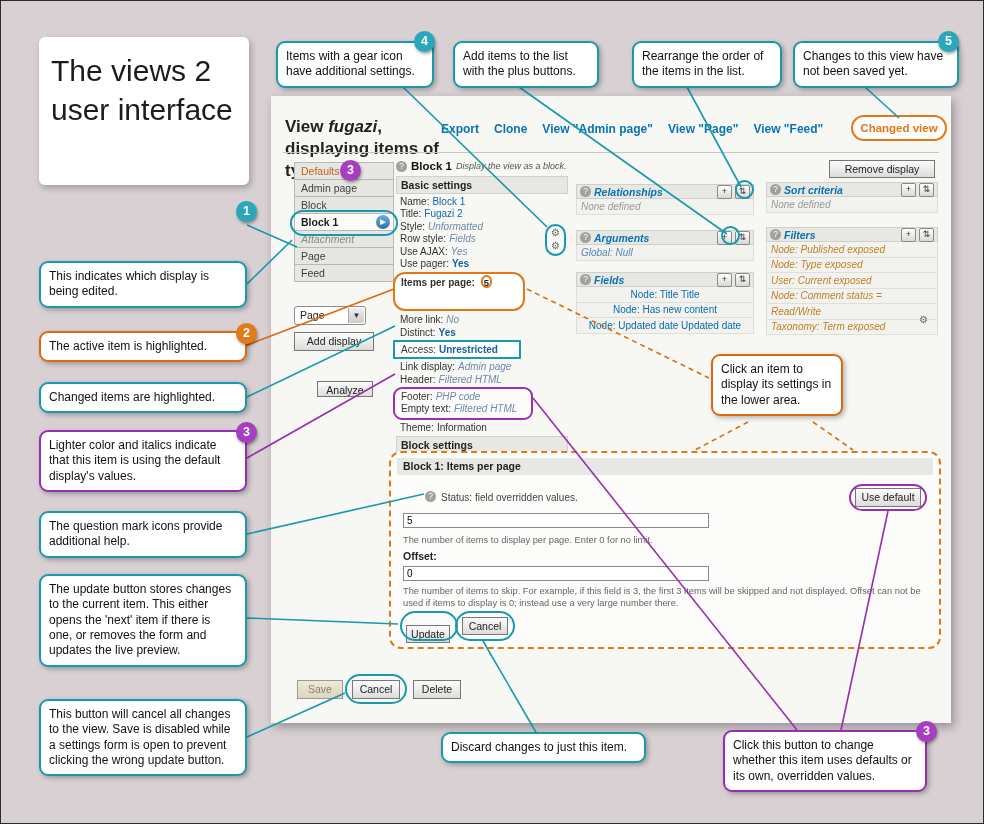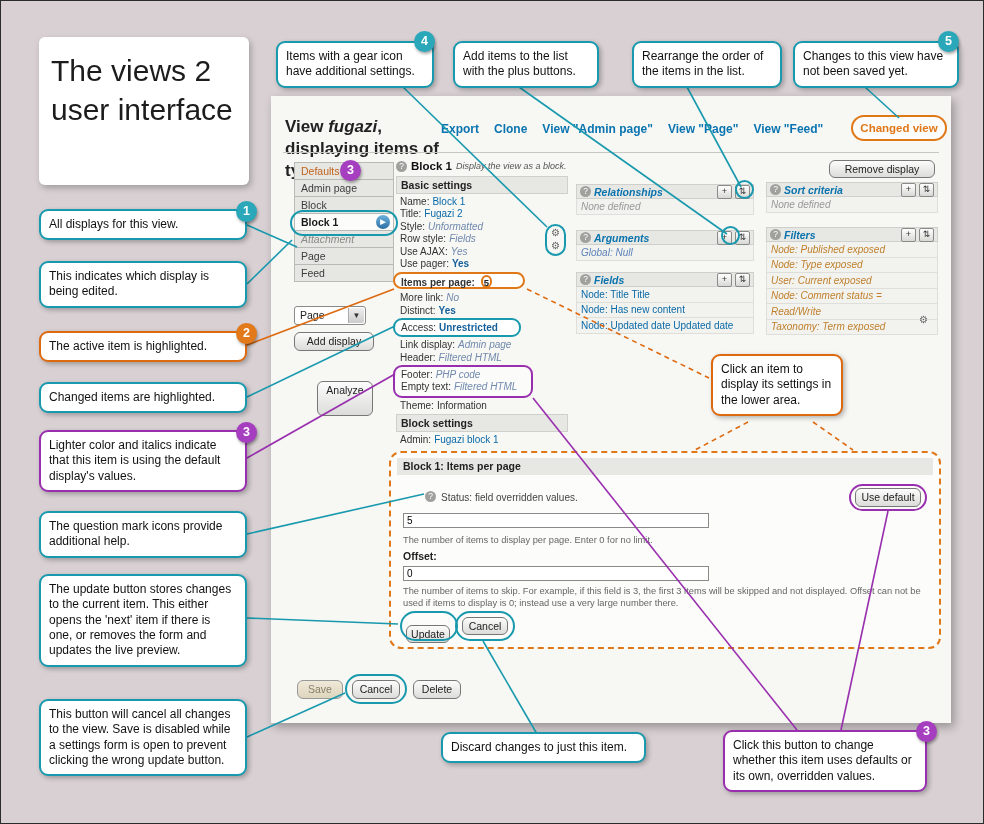--- a/index.html
+++ b/index.html
@@ -40,60 +40,60 @@
              padding-left:6px;font-size:10.5px;color:#3d3d3d;cursor:pointer;box-sizing:border-box;}
   .side-item.changed-display{color:#c2621a;}
   .side-item.active{background:#fcfcfa;font-weight:bold;color:#1a1a1a;position:relative;}
   .side-item.mutedi{color:#8a8a88;font-style:italic;}
   .play{position:absolute;right:3px;top:1px;width:14px;height:14px;border-radius:50%;
         background:linear-gradient(#6cb2dd,#2d6ea3);color:#fff;font-size:7px;line-height:14px;text-align:center;}
   .fake-select{position:absolute;left:23px;top:210px;width:72px;height:19px;background:#fff;border:1px solid #8a8a88;
         border-radius:3px;font-size:10.5px;line-height:17px;padding-left:5px;box-sizing:border-box;cursor:pointer;}
   .sel-arrow{position:absolute;right:1px;top:1px;bottom:1px;width:15px;background:linear-gradient(#eee,#ccc);
         border-left:1px solid #aaa;text-align:center;line-height:15px;font-size:8px;color:#333;border-radius:0 2px 2px 0;}
-  .btn{position:absolute;background:linear-gradient(#fcfcfc,#dcdcda);border:1px solid #777;border-radius:6px;
+  .btn{position:absolute;background:linear-gradient(#fcfcfc,#dcdcda);border:1px solid #777;border-radius:0;
        font-size:10.5px;color:#222;text-align:center;cursor:pointer;box-sizing:border-box;line-height:16px;}
   .btn.disabled{background:linear-gradient(#efe9d8,#ded5bd);color:#8a816a;border-color:#999;}
 
   
   .col1{position:absolute;left:125px;top:64px;width:172px;}
   .col1-head{display:flex;align-items:center;gap:4px;margin-bottom:4px;white-space:nowrap;}
   .col1-head .name{font-weight:bold;font-size:11.5px;color:#111;}
   .col1-head .desc{font-style:italic;font-size:9px;color:#555;}
   .secbar{background:#e7e7e4;border:1px solid #cfcfcc;font-weight:bold;font-size:10.5px;color:#222;
           padding:2px 4px;margin:2px 0;}
   .srow{font-size:10px;line-height:12.4px;padding-left:4px;white-space:nowrap;cursor:pointer;}
   .lbl{color:#333;}
   .val{margin-left:3px;}
   .val.link{color:#0a6aa8;}
   .val.default{color:#7089ad;font-style:italic;}
   .val.changed{color:#155f9a;font-weight:bold;}
   .val.plain{color:#333;}
-  .items-oval{border:2px solid #e07818;border-radius:12px;width:132px;height:17px;line-height:17px;font-weight:bold;
+  .items-oval{border:2px solid #e07818;border-radius:12px;width:132px;height:39px;line-height:17px;font-weight:bold;
         font-size:10px;color:#222;padding-left:6px;margin:2px 0 3px -3px;box-sizing:border-box;background:#fff;
         white-space:nowrap;cursor:pointer;}
   .five-circle{display:inline-block;border:2px solid #e07818;border-radius:50%;min-width:11px;height:13px;
         line-height:12px;text-align:center;font-size:9.5px;margin-left:3px;padding:0 1px;box-sizing:border-box;}
-  .access-oval{border:2px solid #1899ad;border-radius:9px;width:128px;height:19px;line-height:15px;font-size:10px;
+  .access-oval{border:2px solid #1899ad;border-radius:1px;width:128px;height:19px;line-height:15px;font-size:10px;
         padding-left:6px;margin:1px 0 2px -3px;box-sizing:border-box;background:#fff;white-space:nowrap;cursor:pointer;}
   .footer-pbox{border:2px solid #992fae;border-radius:9px;width:140px;padding:2px 0 2px 2px;margin:1px 0 2px -3px;
         box-sizing:border-box;background:rgba(255,255,255,.5);}
 
   
   .sec{position:absolute;width:178px;}
   .sec.c3{width:172px;}
   .sec-head{display:flex;align-items:center;gap:3px;background:#e7e7e4;border:1px solid #cfcfcc;
             padding:1px 3px;height:15px;box-sizing:border-box;}
   .sec-title{flex:1;font-weight:bold;font-style:italic;font-size:10.5px;color:#0a73ad;}
   .mini{width:13px;height:12px;border:1px solid #8a8a88;background:linear-gradient(#fff,#d8d8d5);border-radius:2px;
         font-size:9px;line-height:11px;text-align:center;color:#333;cursor:pointer;flex:none;}
   .sec-row{background:#f2f2ef;border:1px solid #dededb;border-top:none;padding:1.5px 4px;font-size:10px;line-height:11.5px;}
   .sec-row.emptyrow{font-style:italic;color:#999;}
   .sec-row.defrow{font-style:italic;color:#5d83b8;cursor:pointer;}
-  .sec-row.linkrow{color:#0a6aa8;cursor:pointer;}
+  .sec-row.linkrow{color:#0a6aa8;cursor:pointer;text-align:center;}
   .sec-row.inherrow{font-style:italic;color:#bf7f2a;cursor:pointer;}
   .qicon{display:inline-block;width:11px;height:11px;border-radius:50%;background:#a0a09d;color:#fff;
          font-size:8.5px;line-height:11px;text-align:center;flex:none;cursor:pointer;}
 
   
   .form-box{position:absolute;left:118px;top:355px;width:552px;height:198px;border:2px dashed #e07818;
             border-radius:12px;background:#fcfcfa;box-sizing:border-box;z-index:2;}
   .form-title{position:absolute;left:6px;top:5px;right:6px;height:17px;background:#e7e7e4;font-weight:bold;
               font-size:10.5px;line-height:17px;padding-left:6px;}
   .form-status{position:absolute;left:50px;top:39px;font-size:10px;color:#444;}
@@ -145,21 +145,20 @@
   </svg>
 
   <div class="title-box">
     <div>The views 2 user interface</div>
   </div>
 
   <div class="callout" style="left:275px;top:40px;width:158px;"><span>Items with a gear icon have additional settings.</span></div>
   <div class="callout" style="left:452px;top:40px;width:146px;"><span>Add items to the list with the plus buttons.</span></div>
   <div class="callout" style="left:620px;top:40px;width:150px;margin-left:11px;"><span>Rearrange the order of the items in the list.</span></div>
   <div class="callout" style="left:792px;top:40px;width:166px;"><span>Changes to this view have not been saved yet.</span></div>
-  <div class="callout" style="left:38px;top:208px;width:208px;"><span>All displays for this view.</span></div>
   <div class="callout" style="left:38px;top:260px;width:208px;"><span>This indicates which display is being edited.</span></div>
   <div class="callout orange" style="left:38px;top:330px;width:208px;"><span>The active item is highlighted.</span></div>
   <div class="callout" style="left:38px;top:381px;width:208px;"><span>Changed items are highlighted.</span></div>
   <div class="callout purple" style="left:38px;top:429px;width:208px;"><span>Lighter color and italics indicate that this item is using the default display's values.</span></div>
   <div class="callout" style="left:38px;top:510px;width:208px;"><span>The question mark icons provide additional help.</span></div>
   <div class="callout" style="left:38px;top:573px;width:208px;"><span>The update button stores changes to the current item. This either opens the 'next' item if there is one, or removes the form and updates the live preview.</span></div>
   <div class="callout" style="left:440px;top:731px;width:205px;"><span>Discard changes to just this item.</span></div>
   <div class="callout" style="left:38px;top:698px;width:208px;"><span>This button will cancel all changes to the view. Save is disabled while a settings form is open to prevent clicking the wrong update button.</span></div>
   <div class="callout orange" style="left:710px;top:353px;width:132px;"><span>Click an item to display its settings in the lower area.</span></div>
   <div class="callout purple" style="left:722px;top:729px;width:204px;"><span>Click this button to change whether this item uses defaults or its own, overridden values.</span></div>
@@ -199,21 +198,21 @@
       <div class="side-item">Page</div>
       <div class="side-item">Feed</div>
     </div>
     <div class="ring" style="left:19px;top:114px;width:108px;height:26px;border-radius:13px;"></div>
 
     <div class="fake-select">
       <span>Page</span>
       <span class="sel-arrow">▼</span>
     </div>
     <div class="btn" style="left:23px;top:236px;width:80px;height:19px;">Add display</div>
-    <div class="btn" style="left:46px;top:285px;width:56px;height:35px;">Analyze</div>
+    <div class="btn" style="left:46px;top:285px;width:56px;height:16px;">Analyze</div>
 
     <div class="col1">
       <div class="col1-head">
         <span class="qicon">?</span>
         <span class="name">Block 1</span>
         <span class="desc">Display the view as a block.</span>
       </div>
       <div class="secbar">Basic settings</div>
 
       <div class="srow"><span class="lbl">Name:</span><span class="val link">Block 1</span></div>

